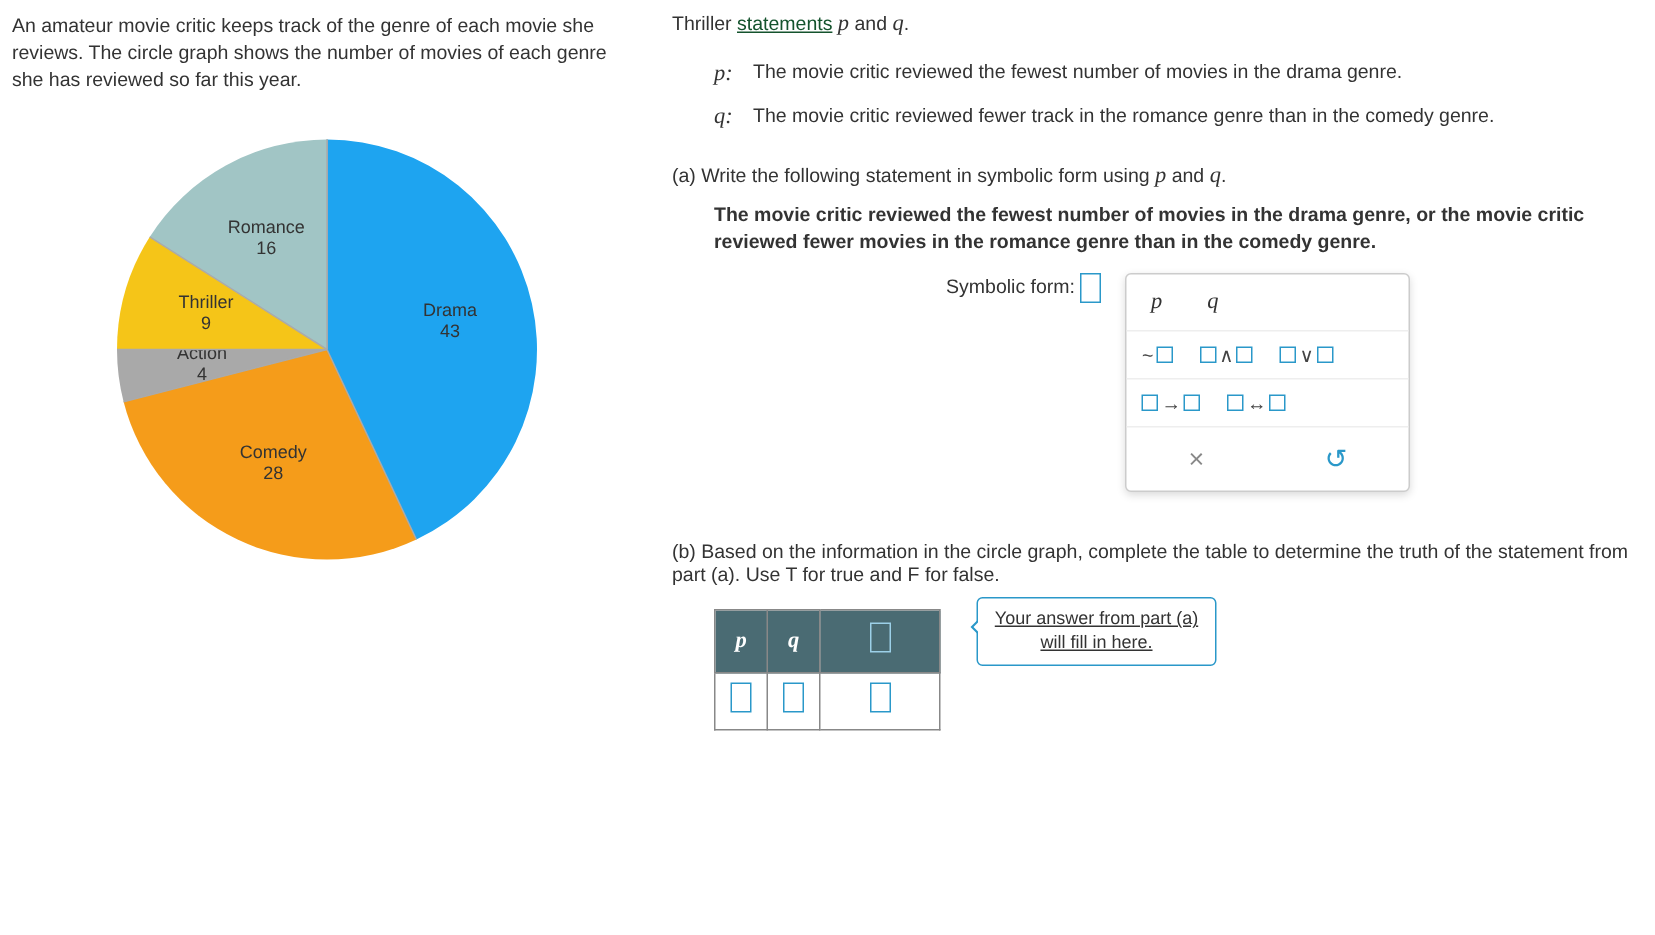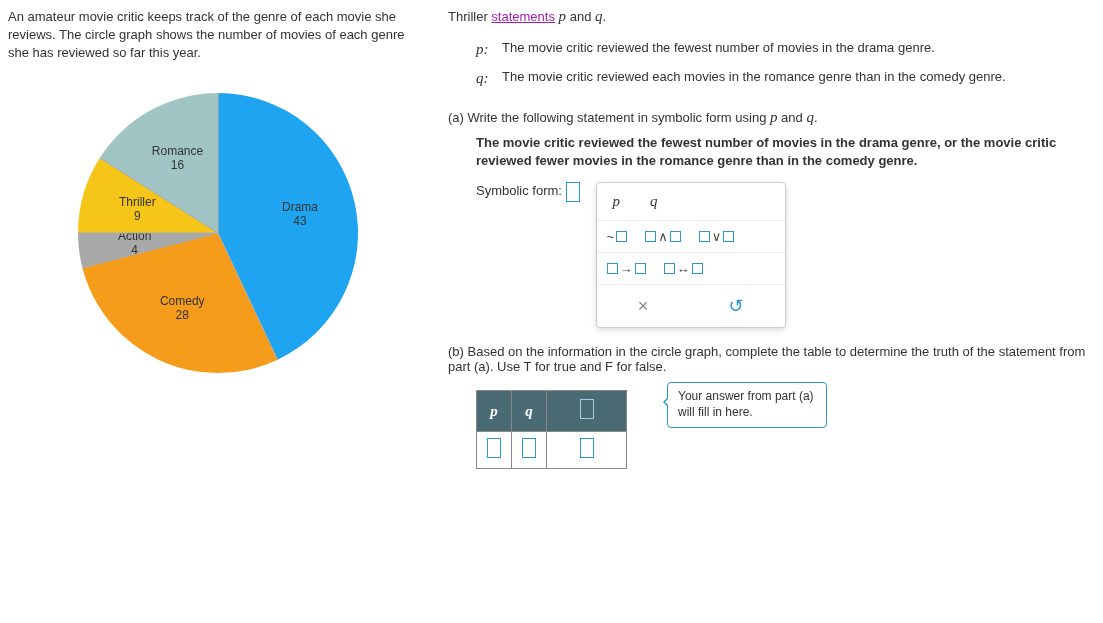--- a/index.html
+++ b/index.html
@@ -3,44 +3,44 @@
   <meta charset="utf-8">
   <style>
     * { margin: 0; padding: 0; box-sizing: border-box; }
     body { font-family: Verdana, Geneva, sans-serif; font-size: 13px; color: #333; padding: 8px; width: 1103px; }
     .container { display: flex; gap: 20px; }
     .left-col { width: 420px; }
     .right-col { flex: 1; }
     .problem-intro { line-height: 1.4; margin-bottom: 20px; }
     .pie-wrapper { position: relative; width: 300px; height: 300px; margin: 10px auto 0; }
     .consider { margin-bottom: 14px; }
-    .consider a { color: #a21caf; }
+    .consider a { color: #14532d; }
     .em { font-style: italic; font-family: "Times New Roman", serif; font-size: 15px; }
     .stmt-row { display: flex; margin: 3px 0 8px 28px; line-height: 1.4; }
     .stmt-label { width: 26px; flex-shrink: 0; }
     .part-label { margin-top: 20px; margin-bottom: 8px; }
     .part-body { margin-left: 28px; }
     .bold-stmt { font-weight: bold; margin: 6px 0 12px; line-height: 1.4; }
-    .sym-form-row { display: flex; align-items: flex-start; gap: 10px; }
+    .sym-form-row { display: flex; align-items: flex-start; gap: 10px; justify-content: center; }
     .answer-box { display: inline-block; width: 14px; height: 20px; border: 1px solid #2a98c9; background: #fff; vertical-align: middle; }
     .palette { border: 1px solid #ccc; border-radius: 4px; box-shadow: 0 2px 6px rgba(0,0,0,0.15); background: #fff; padding: 0; width: 190px; margin-left: 6px; }
     .palette-row { display: flex; padding: 8px 10px; gap: 18px; align-items: center; border-bottom: 1px solid #eee; }
     .palette-row:last-child { border-bottom: none; }
     .palette-row.last { justify-content: space-around; padding: 10px; }
     .pal-btn { cursor: pointer; font-family: "Times New Roman", serif; font-style: italic; font-size: 15px; padding: 2px 6px; }
     .pal-sym { display: inline-flex; align-items: center; gap: 2px; cursor: pointer; font-size: 13px; color: #444; }
     .sq { display: inline-block; width: 11px; height: 11px; border: 1px solid #2a98c9; }
     .pal-x { font-size: 18px; color: #888; cursor: pointer; }
     .pal-reset { font-size: 18px; color: #2a98c9; cursor: pointer; }
     .truth-table { border-collapse: collapse; margin-top: 8px; }
     .truth-table th, .truth-table td { border: 1px solid #888; padding: 6px 10px; text-align: center; font-style: italic; font-family: "Times New Roman", serif; font-size: 15px; }
     .truth-table th { background: #4a6b73; color: #fff; padding: 8px 10px; }
     .truth-table .ans-cell { width: 80px; }
     .truth-table .abox { display: inline-block; width: 14px; height: 20px; border: 1px solid #2a98c9; background: #fff; }
-    .callout { border: 1px solid #2a98c9; border-radius: 4px; padding: 6px 10px; font-size: 12px; width: 160px; text-align: left; line-height: 1.3; margin-left: 40px; position: relative; }
+    .callout { border: 1px solid #2a98c9; border-radius: 4px; padding: 6px 10px; font-size: 12px; width: 160px; text-align: center; line-height: 1.3; margin-left: 24px; position: relative; text-decoration: underline; }
     .callout::before { content: ''; position: absolute; left: -10px; top: 14px; border: 5px solid transparent; border-right-color: #2a98c9; }
     .callout::after { content: ''; position: absolute; left: -8px; top: 14px; border: 5px solid transparent; border-right-color: #fff; }
     .tt-row { display: flex; align-items: flex-start; }
     .gray-line{ stroke:#aaa; stroke-width:1; }
   </style>
 </head>
 <body>
 
 <div class="container">
   <div class="left-col">
@@ -77,21 +77,21 @@
       <span>Thriller </span><a href="#">statements</a>
       <span class="em">p</span><span> and </span><span class="em">q</span><span>.</span>
     </div>
 
     <div class="stmt-row">
       <div class="stmt-label"><span class="em">p:</span></div>
       <div>The movie critic reviewed the fewest number of movies in the drama genre.</div>
     </div>
     <div class="stmt-row">
       <div class="stmt-label"><span class="em">q:</span></div>
-      <div>The movie critic reviewed each movies in the romance genre than in the comedy genre.</div>
+      <div>The movie critic reviewed fewer track in the romance genre than in the comedy genre.</div>
     </div>
 
     <div class="part-label">
       <span>(a) Write the following statement in symbolic form using </span><span class="em">p</span><span> and </span><span class="em">q</span><span>.</span>
     </div>
     <div class="part-body">
       <div class="bold-stmt">The movie critic reviewed the fewest number of movies in the drama genre, or the movie critic reviewed fewer movies in the romance genre than in the comedy genre.</div>
       <div class="sym-form-row">
         <div>
           <span>Symbolic form:</span>
@@ -131,21 +131,21 @@
               </span>
           </div>
           <div class="palette-row last">
             <span class="pal-x">×</span>
             <span class="pal-reset">↺</span>
           </div>
         </div>
       </div>
     </div>
 
-    <div class="part-label" style="margin-top:16px">(b) Based on the information in the circle graph, complete the table to determine the truth of the statement from part (a). Use T for true and F for false.</div>
+    <div class="part-label" style="margin-top:32px">(b) Based on the information in the circle graph, complete the table to determine the truth of the statement from part (a). Use T for true and F for false.</div>
     <div class="part-body">
       <div class="tt-row">
         <table class="truth-table">
           <tbody>
               <tr>
             <th>p</th>
             <th>q</th>
             <th class="ans-cell"><span class="abox" style="border-color:#fff;background:transparent;border:1px solid #9cd0e8"></span></th>
           </tr>
           <tr>

